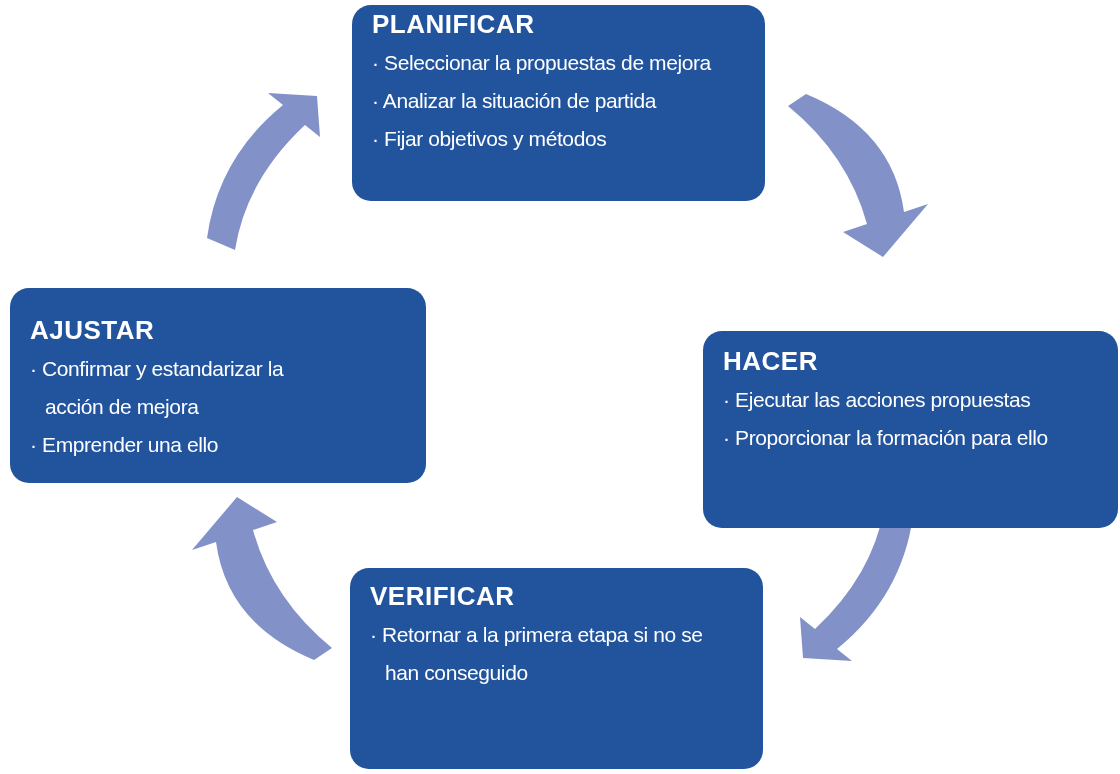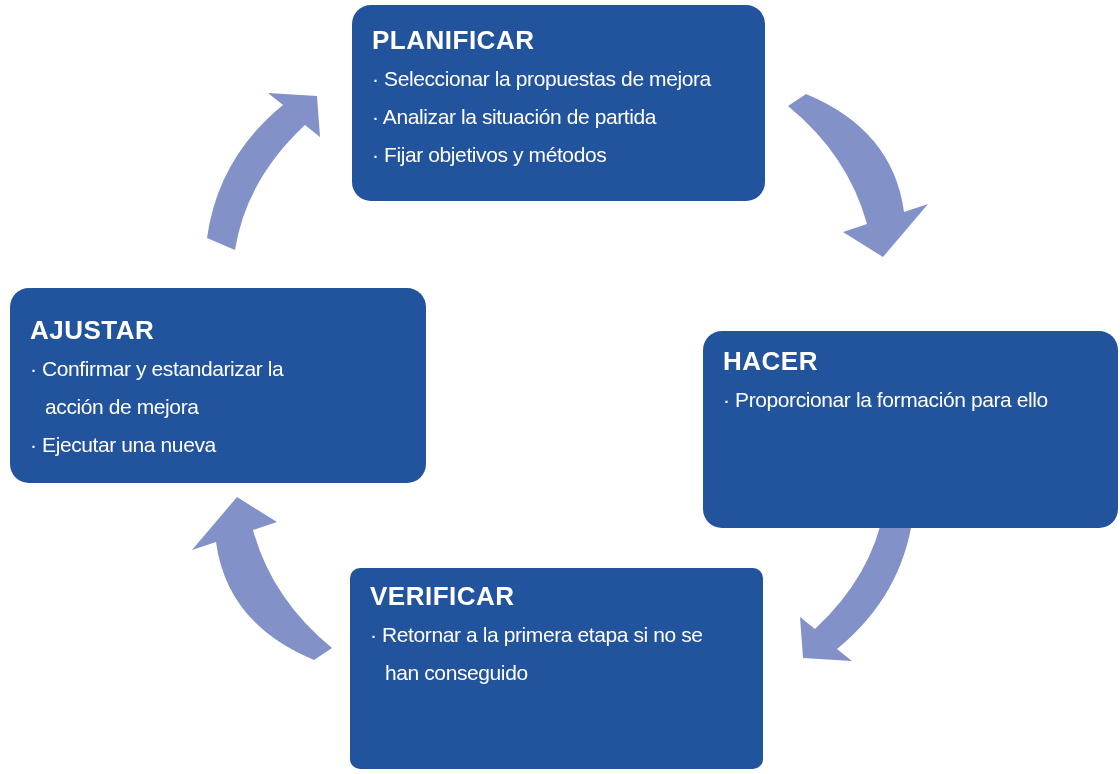--- a/index.html
+++ b/index.html
@@ -41,23 +41,23 @@
     margin-bottom: 5px;
   }
   .box-item {
     font-size: 21px;
     letter-spacing: -0.4px;
     line-height: 38px;
     padding-left: 15px;
     text-indent: -15px;
     white-space: pre-line;
   }
-  .box-planificar { left: 352px; top: 5px;   width: 413px; height: 196px; padding-top: 20px; }
+  .box-planificar { left: 352px; top: 5px;   width: 413px; height: 196px; padding-top: 4px; }
   .box-hacer      { left: 703px; top: 287px; width: 415px; height: 197px; padding-top: 15px; margin-top: 44px; }
-  .box-verificar  { left: 350px; top: 568px; width: 413px; height: 201px; padding-top: 13px; border-radius: 10px; }
+  .box-verificar  { left: 350px; top: 568px; width: 413px; height: 201px; padding-top: 13px; }
   .box-ajustar    { left: 10px;   top: 288px; width: 416px; height: 195px; padding-top: 27px; }
 </style>
 </head>
 <body>
 
 <div class="canvas">
 
   <svg class="arrows-svg" viewBox="0 0 1120 774" xmlns="http://www.w3.org/2000/svg">
     <path id="arrTR" d="M806,94 Q893,130 904,212 L928,204 L883,257 L843,232 L867,224 Q848,155 788,106 Z"></path>
     <path id="arrBR" d="M885,504 Q874,574 815,629 L800,617 L803,658 L852,661 L837,649 Q902,596 913,516 Z"></path>
@@ -70,34 +70,35 @@
     <div class="box-items">
         <div class="box-item">· Seleccionar la propuestas de mejora</div>
         <div class="box-item">· Analizar la situación de partida</div>
         <div class="box-item">· Fijar objetivos y métodos</div>
       </div>
   </div>
 
   <div class="stage-box box-hacer">
     <div class="box-title">HACER</div>
     <div class="box-items">
+        <div class="box-item">· Ejecutar las acciones propuestas</div>
         <div class="box-item">· Proporcionar la formación para ello</div>
       </div>
   </div>
 
   <div class="stage-box box-verificar">
     <div class="box-title">VERIFICAR</div>
     <div class="box-items">
         <div class="box-item">· Retornar a la primera etapa si no se
 han conseguido</div>
       </div>
   </div>
 
   <div class="stage-box box-ajustar">
     <div class="box-title">AJUSTAR</div>
     <div class="box-items">
         <div class="box-item">· Confirmar y estandarizar la
 acción de mejora</div>
-        <div class="box-item">· Ejecutar una nueva</div>
+        <div class="box-item">· Emprender una ello</div>
       </div>
   </div>
 
 </div>
 
 </body></html>

